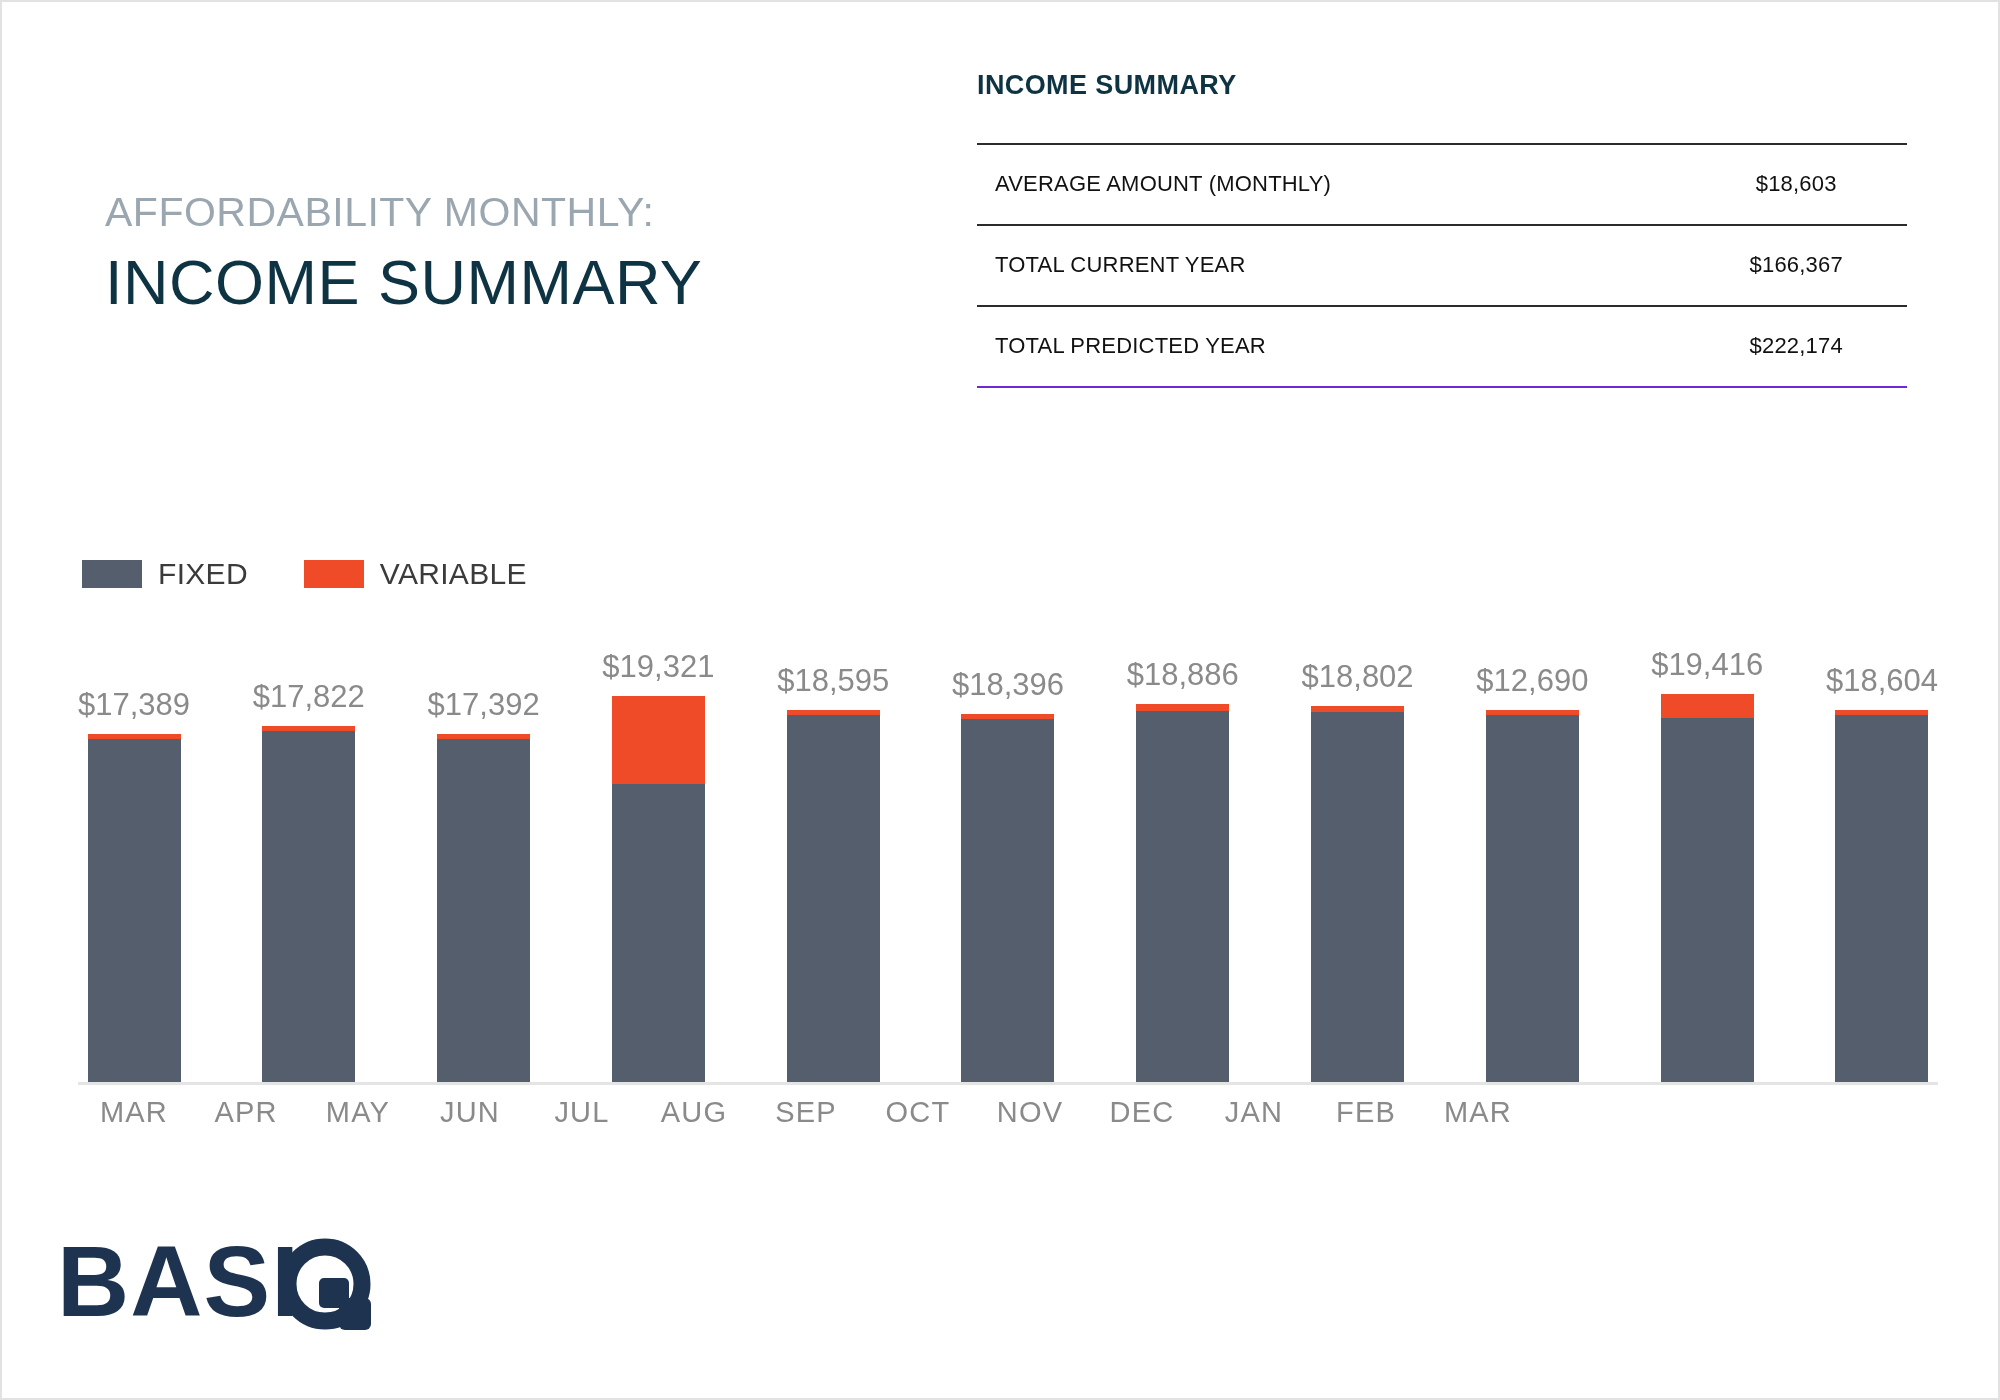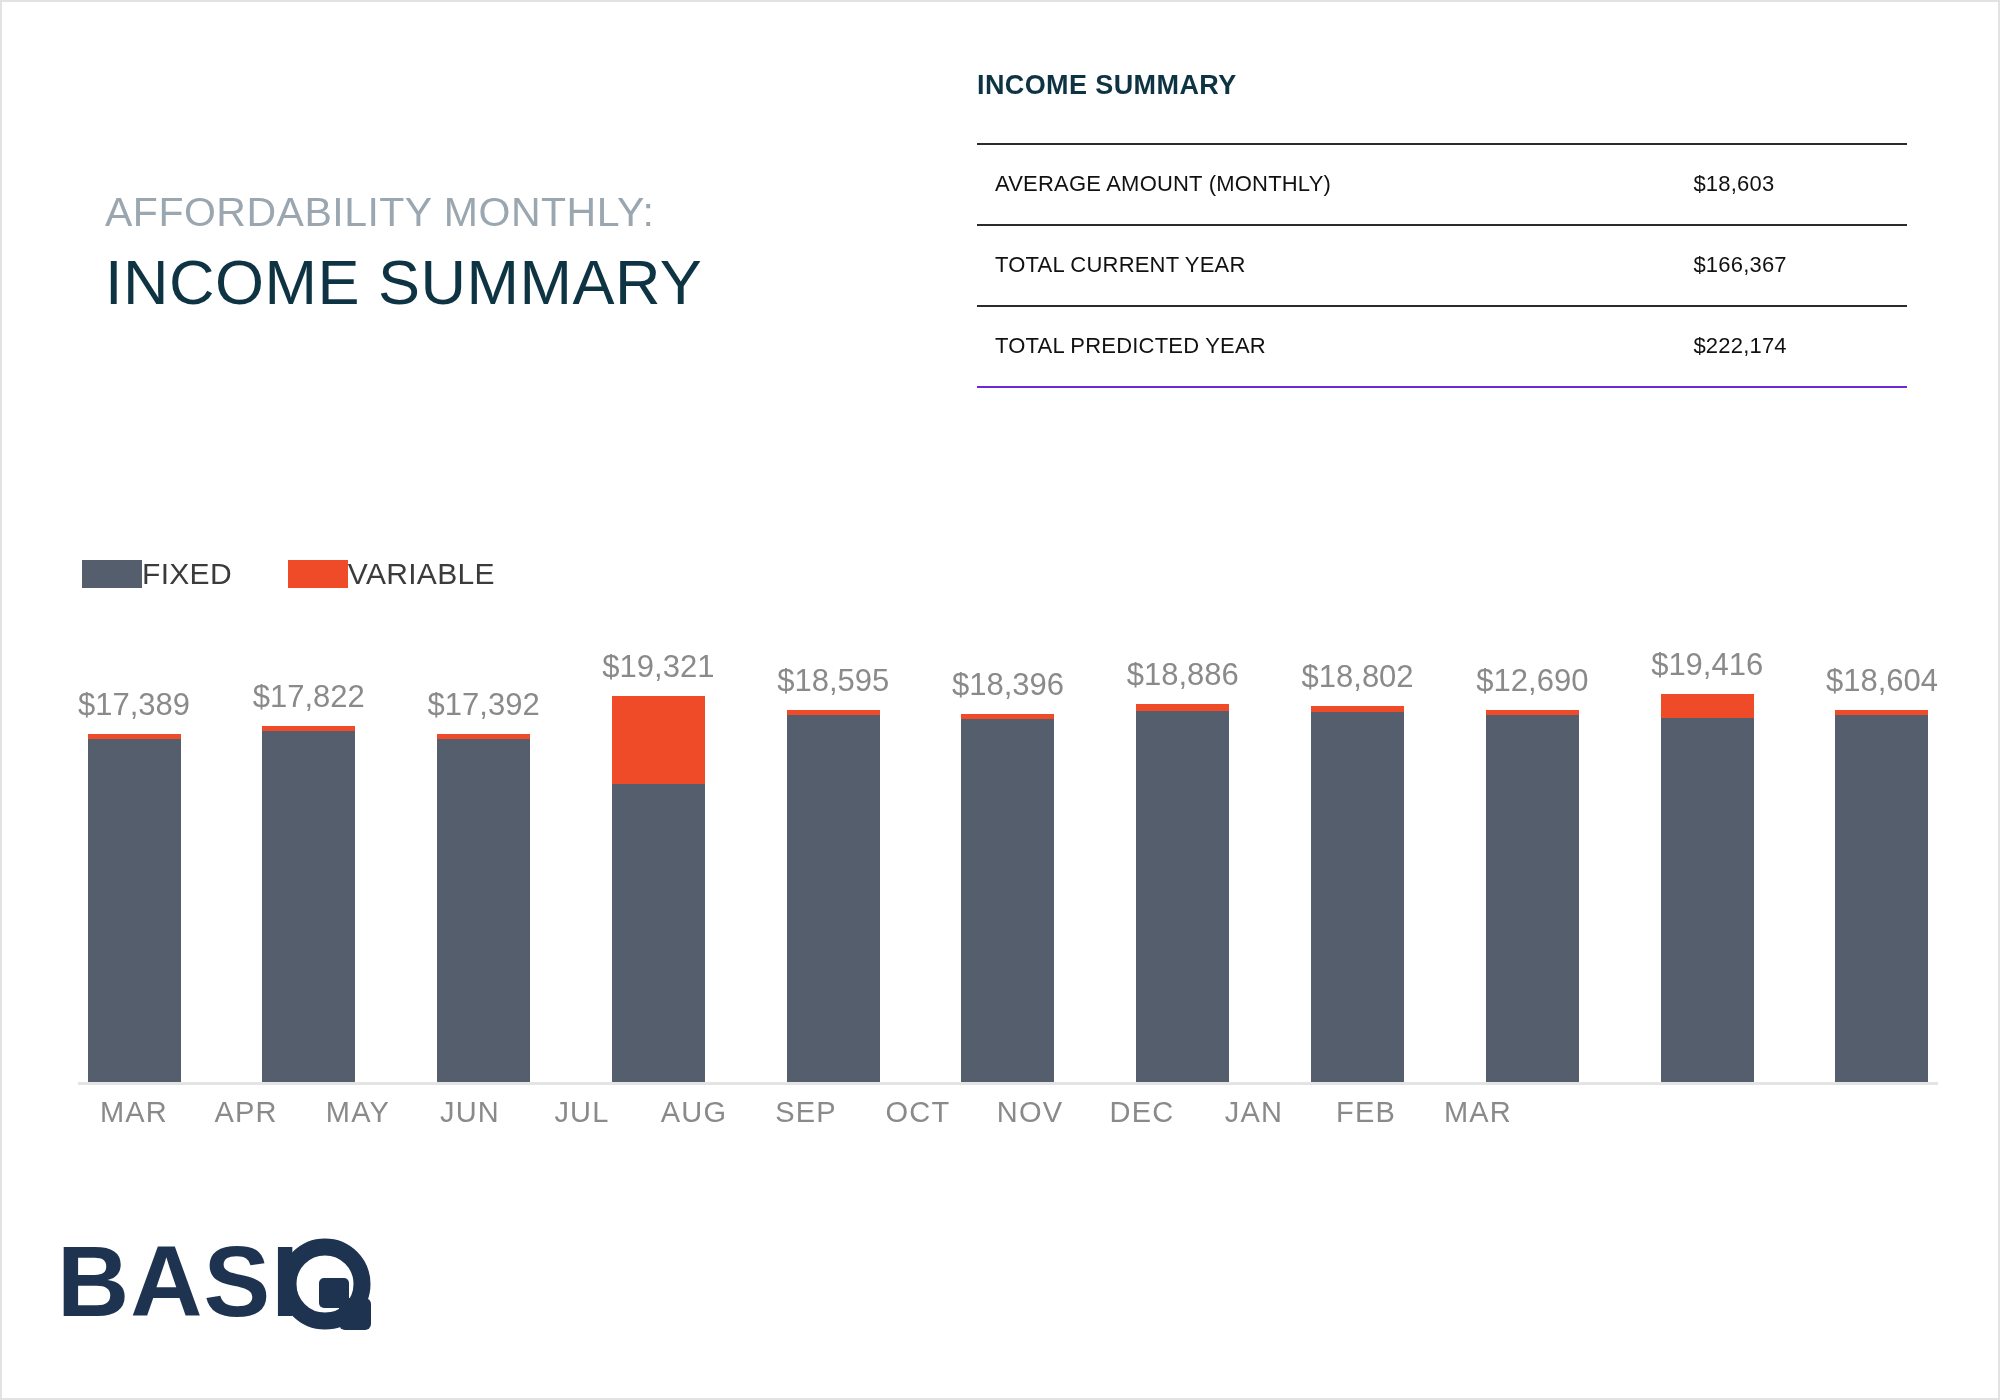--- a/index.html
+++ b/index.html
@@ -41,29 +41,29 @@
   }
   .summary-table{width:100%;border-collapse:collapse;}
   .summary-table tr{border-top:2px solid #2b2b2b;}
   .summary-table tr:last-child{border-bottom:2px solid #6d28d9;}
   .summary-table td{
     padding:26px 6px 27px 18px;
     font-size:22px;color:#111111;letter-spacing:.2px;
     vertical-align:middle;
   }
   .summary-table td.value{
-    text-align:left;padding-right:8px;
+    text-align:center;padding-right:8px;
   }
 
   
   .legend{
     position:absolute;left:80px;top:555px;
     display:flex;align-items:center;gap:56px;
   }
-  .legend-item{display:flex;align-items:center;}
+  .legend-item{display:flex;align-items:center;gap:16px;}
   .swatch{width:60px;height:28px;display:block;}
   .swatch.fixed{background:#555e6d;}
   .swatch.variable{background:#f04b28;}
   .legend-label{font-size:30px;color:#3b3b3b;letter-spacing:.3px;}
 
   
   .chart{
     position:absolute;left:76px;top:630px;
     width:1860px;height:450px;
   }

